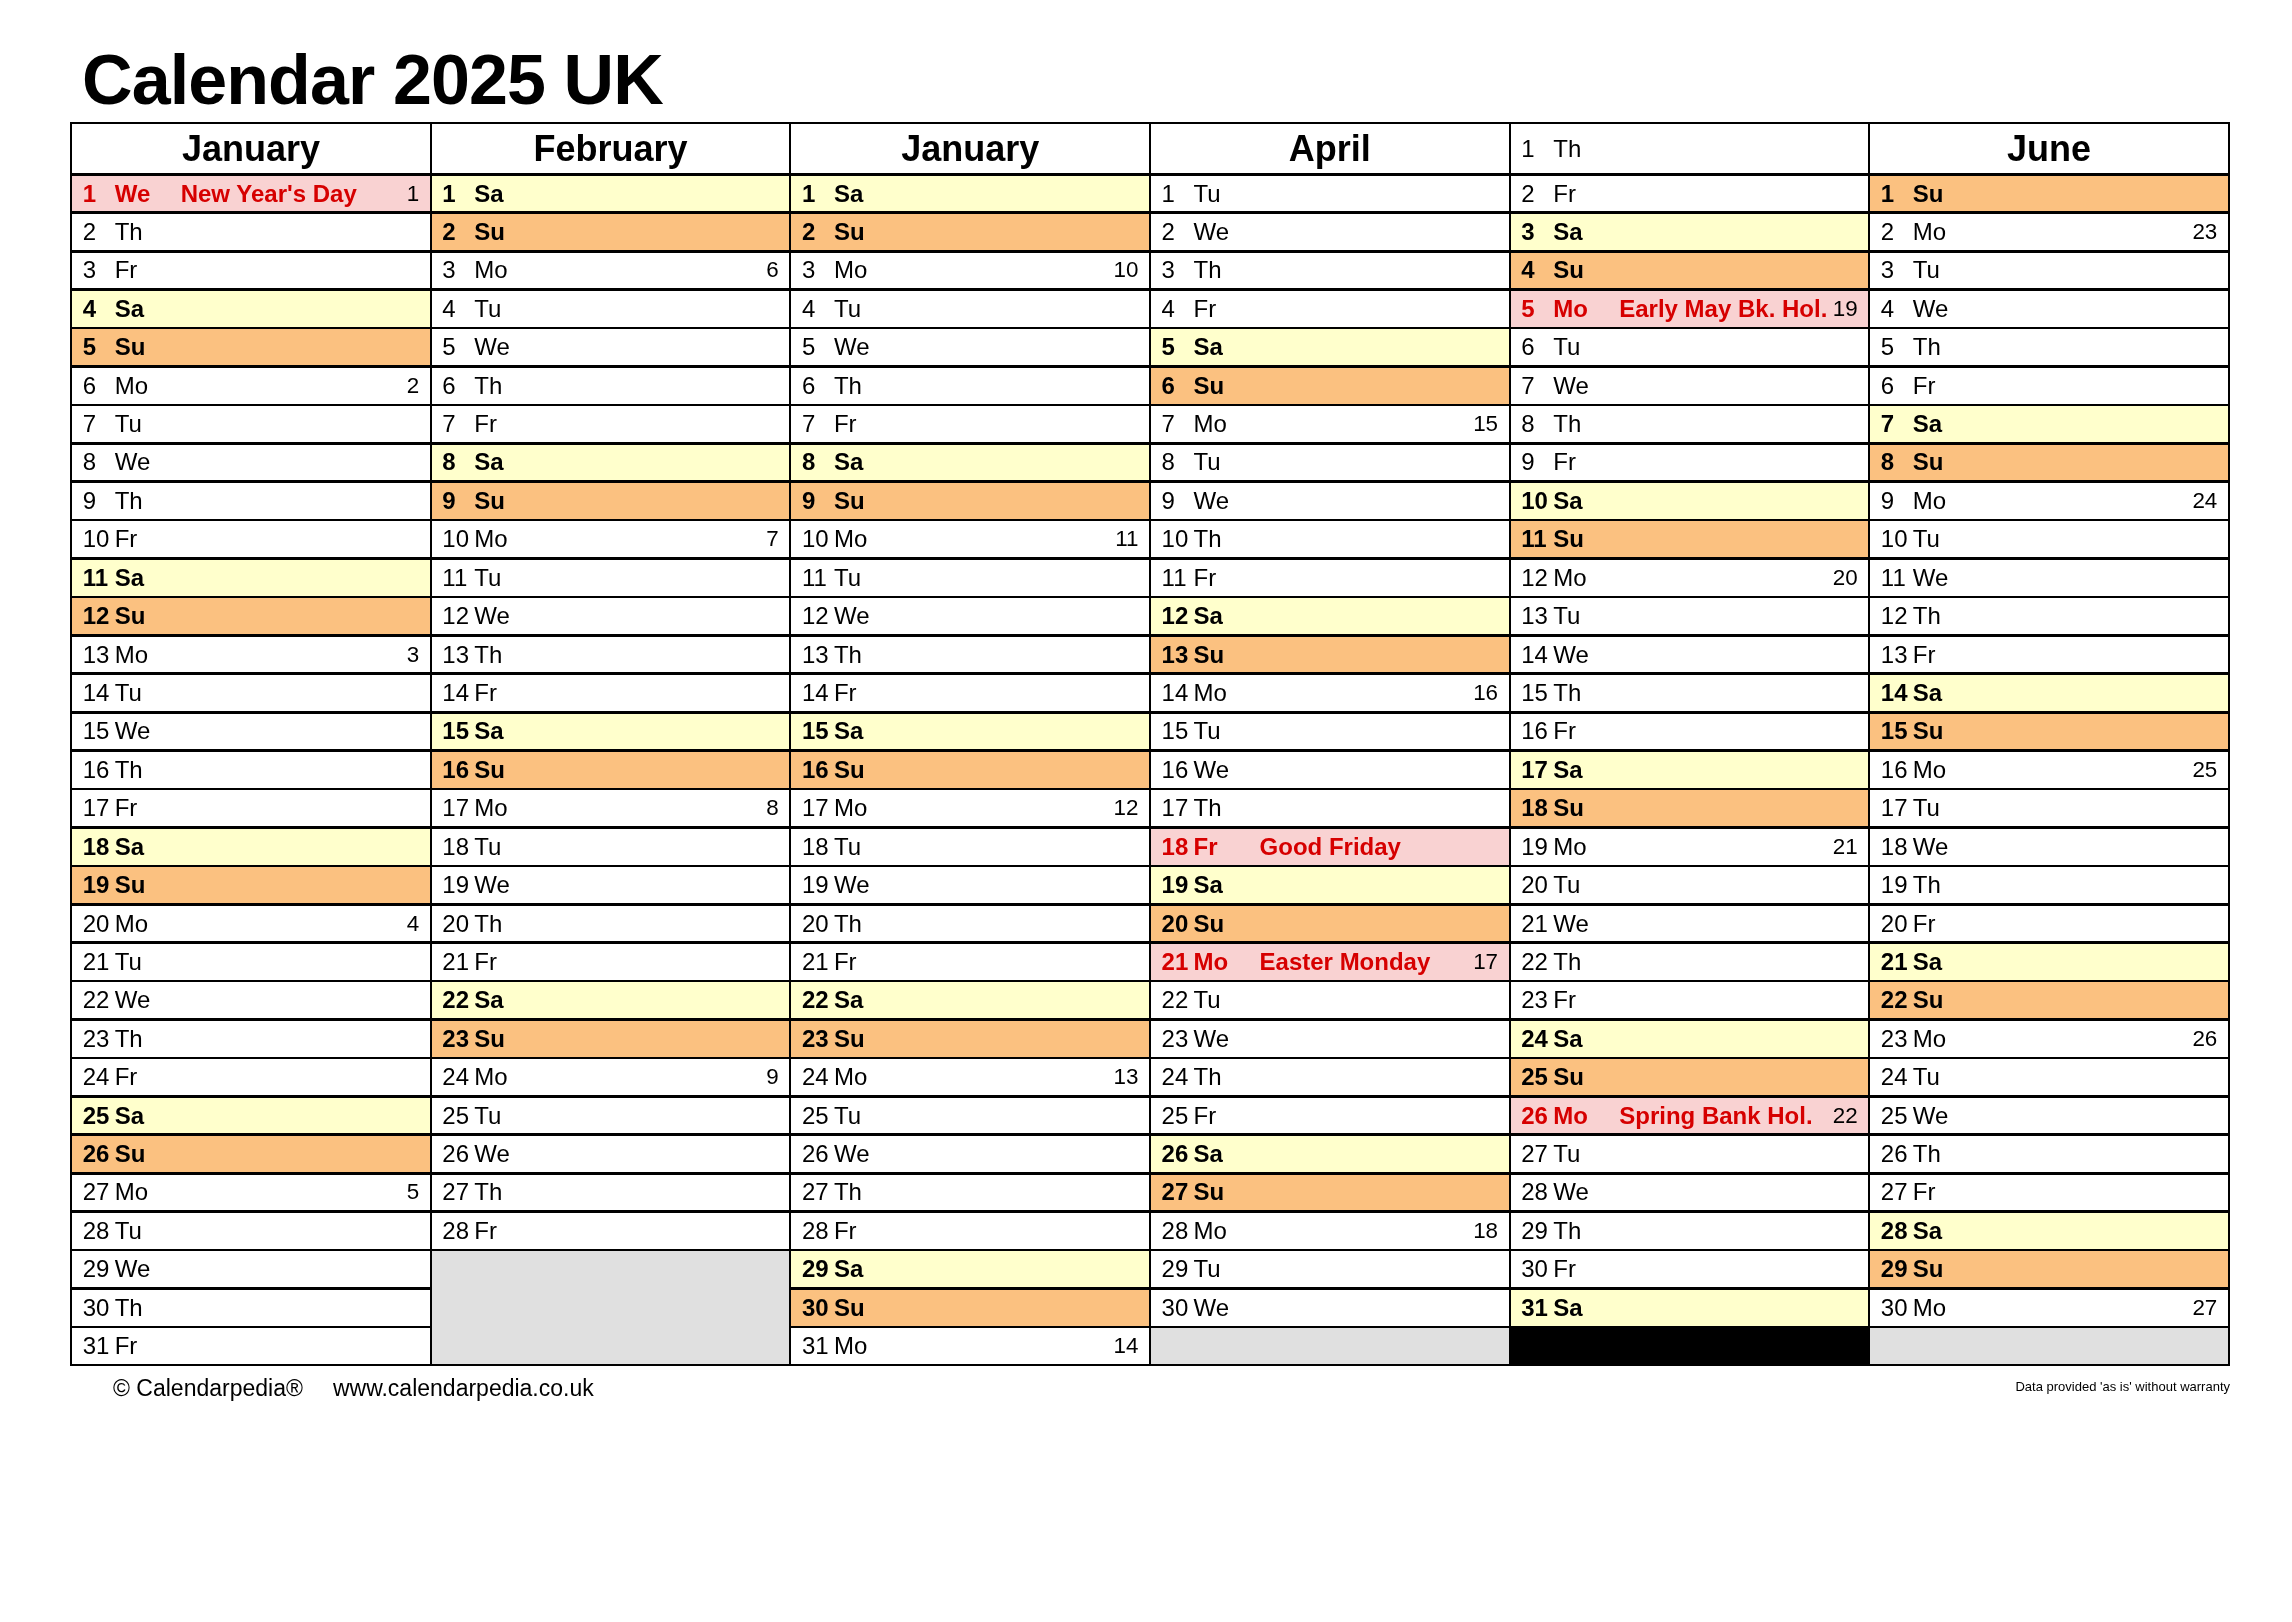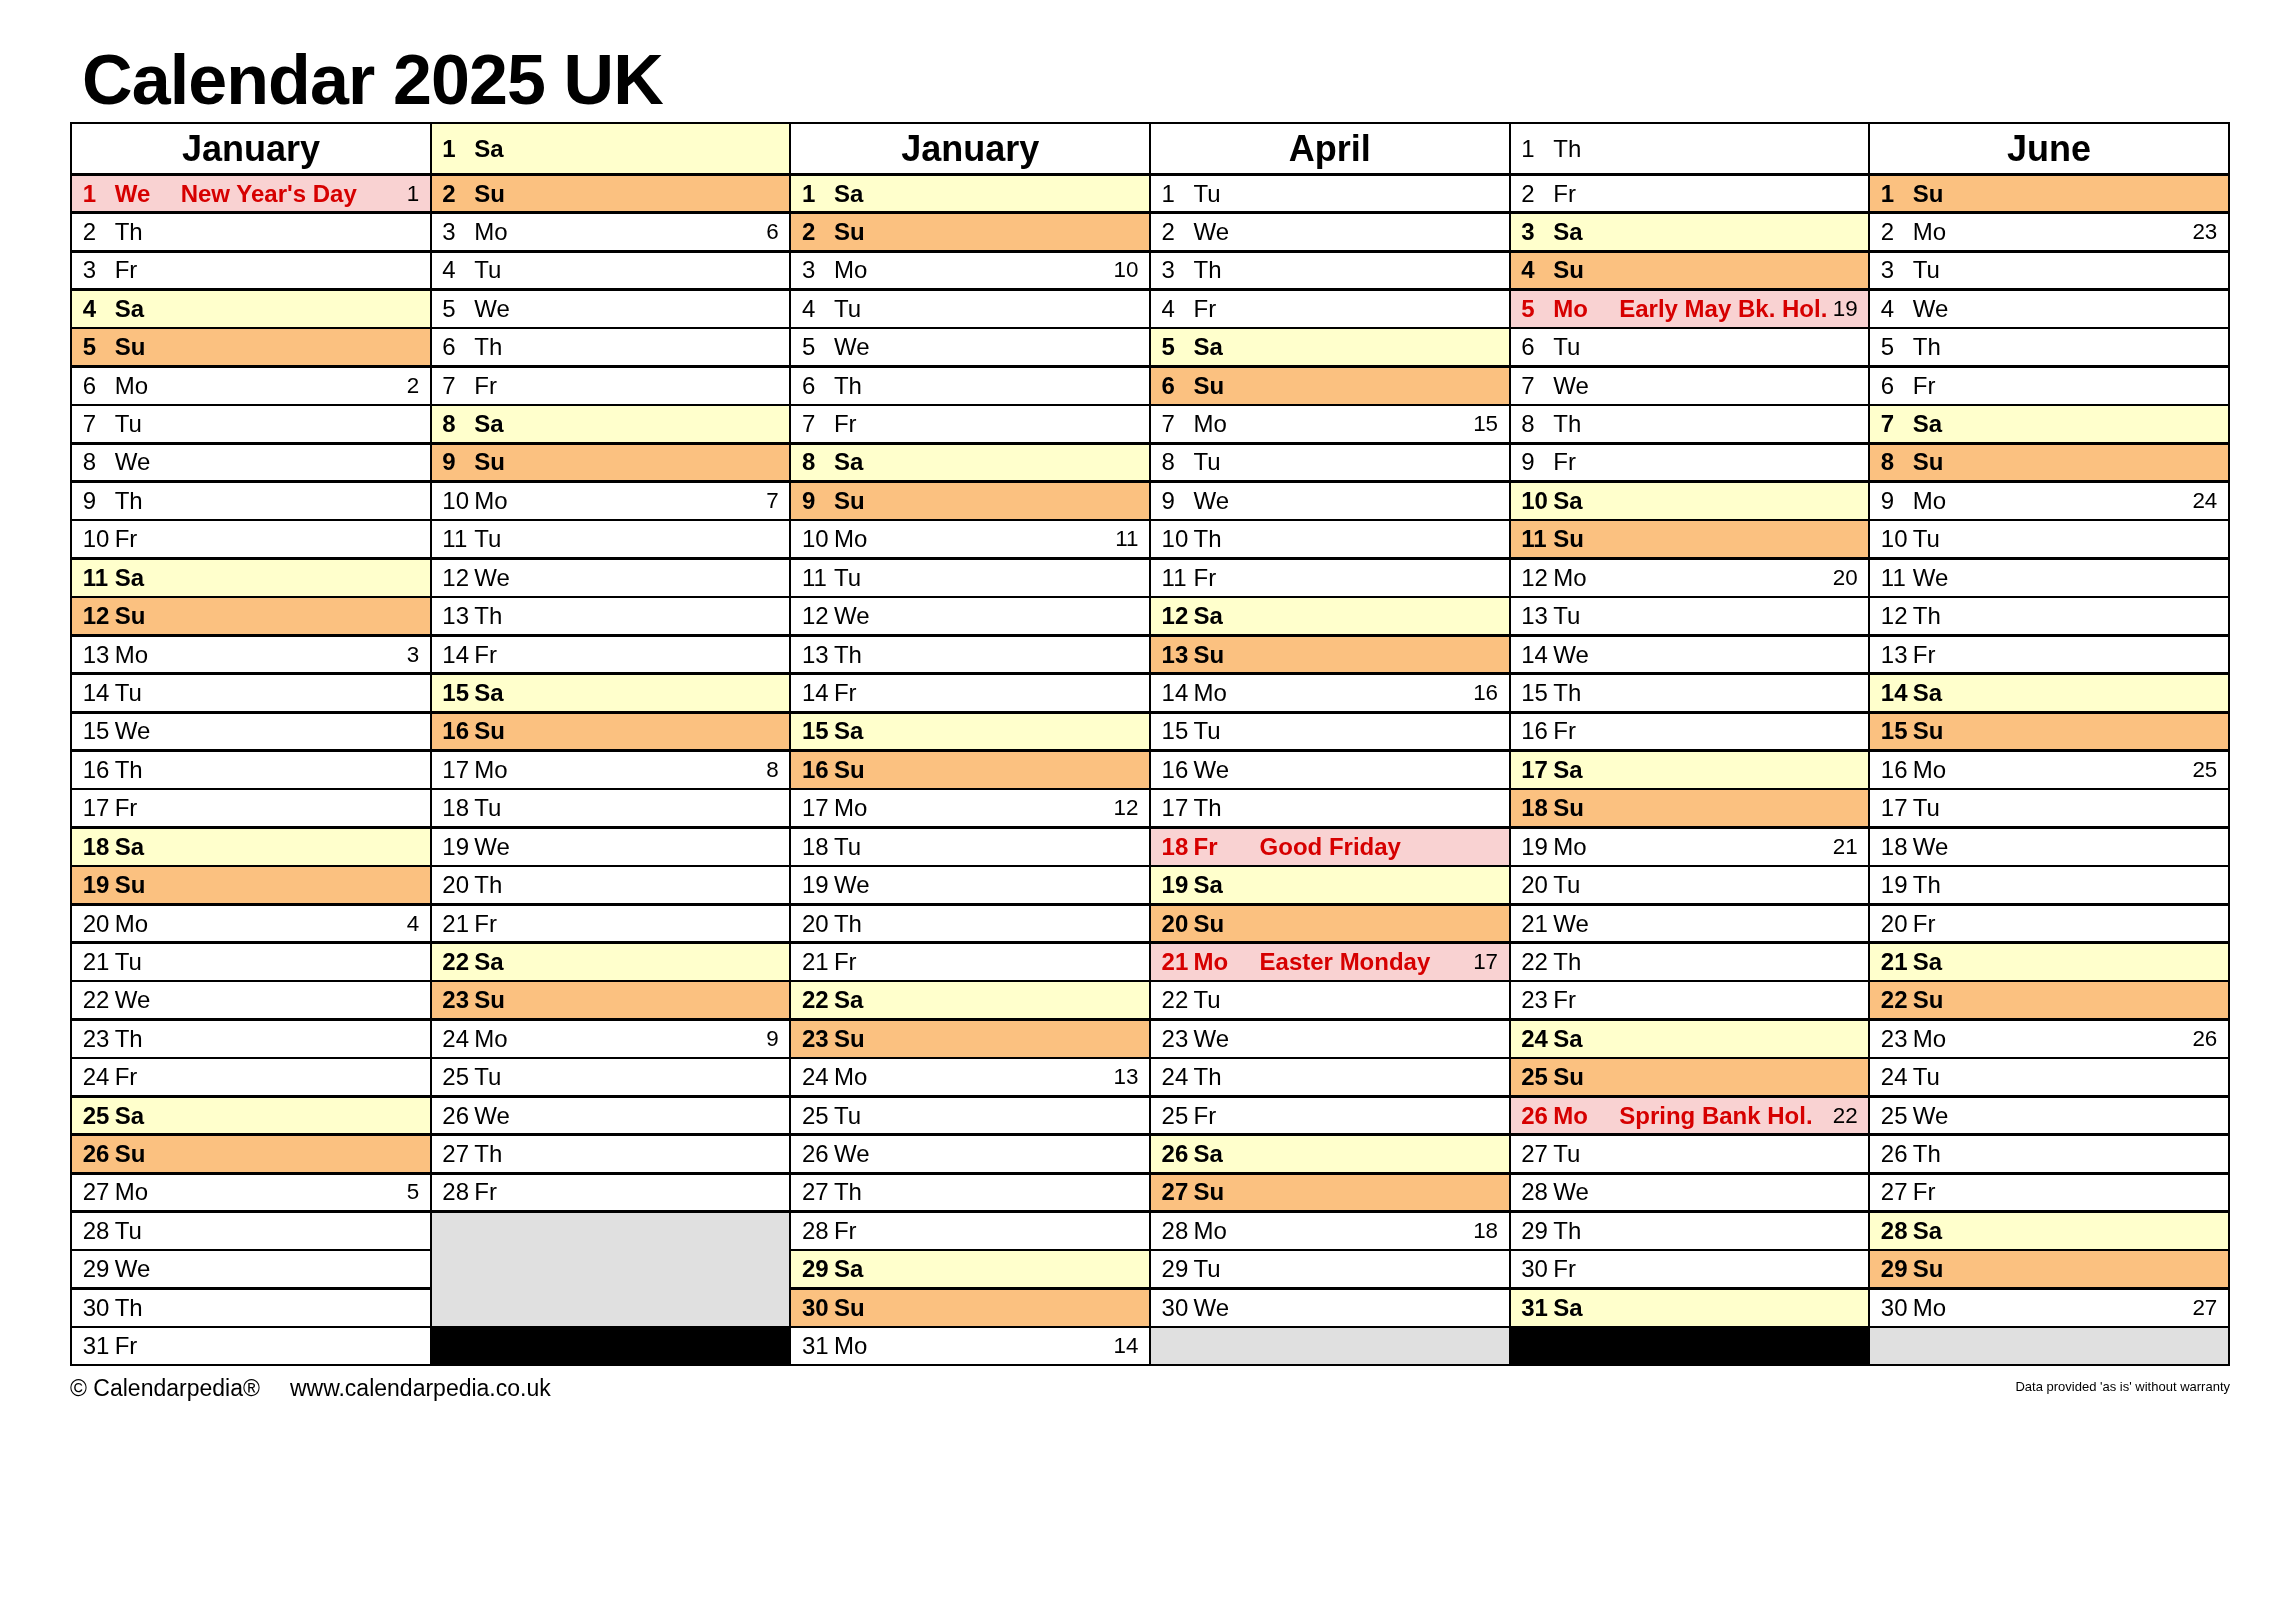--- a/index.html
+++ b/index.html
@@ -73,21 +73,21 @@
   .sat { background: #FFFFCC; font-weight: bold; }
   .sun { background: #FBC180; font-weight: bold; }
   .hol { background: #F9D2D2; font-weight: bold; color: #D60000; }
   .filler { background: #E0E0E0; }
 
   
   .footer {
     margin: 9px 63px 0 70px;
     display: flex; justify-content: space-between; align-items: flex-start;
   }
-  .footer-left { font-size: 23px; }
+  .footer-left { font-size: 23px; margin-left: 43px; }
   .footer-left .site { margin-left: 30px; }
   .footer-right { font-size: 13px; padding-top: 3.6px; }
 </style>
 </head>
 <body>
 
 <div class="page">
 
   <div class="top">
     <h1 class="page-title">Calendar 2025 UK</h1>
@@ -222,20 +222,21 @@
         <div class="day-row wd">
           <span class="day-num">30</span>
           <span class="day-wd">Th</span>
         </div>
         <div class="day-row wd">
           <span class="day-num">31</span>
           <span class="day-wd">Fr</span>
         </div>
       </div>
       <div class="month-col">
+        <div class="month-header">February</div>
         <div class="day-row sat">
           <span class="day-num">1</span>
           <span class="day-wd">Sa</span>
         </div>
         <div class="day-row sun">
           <span class="day-num">2</span>
           <span class="day-wd">Su</span>
         </div>
         <div class="day-row wd">
           <span class="day-num">3</span>

